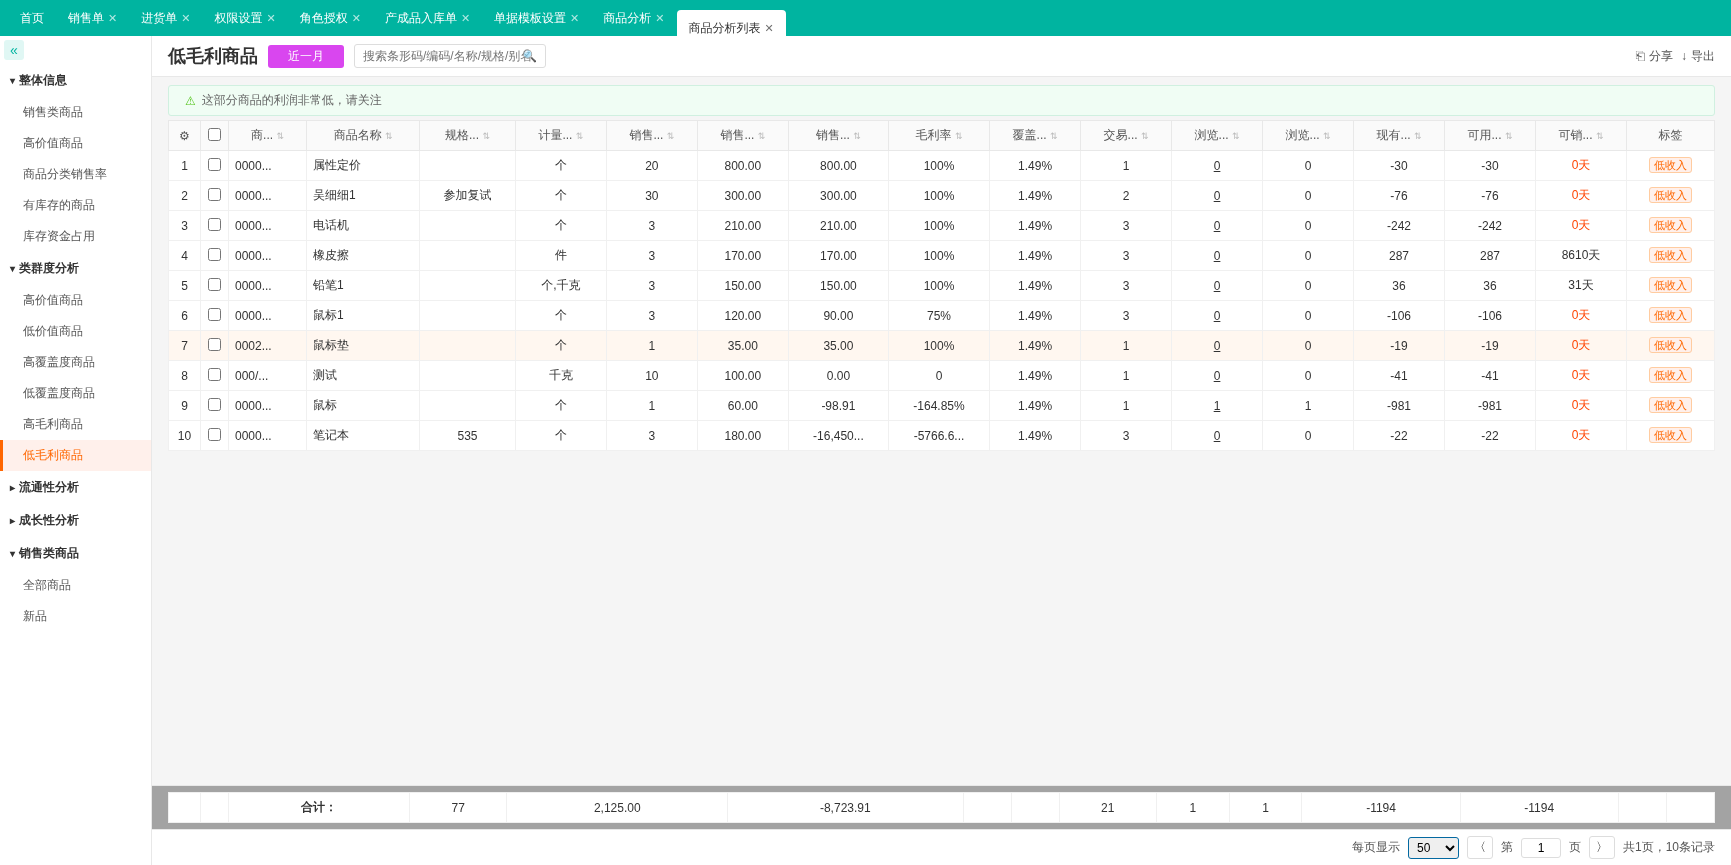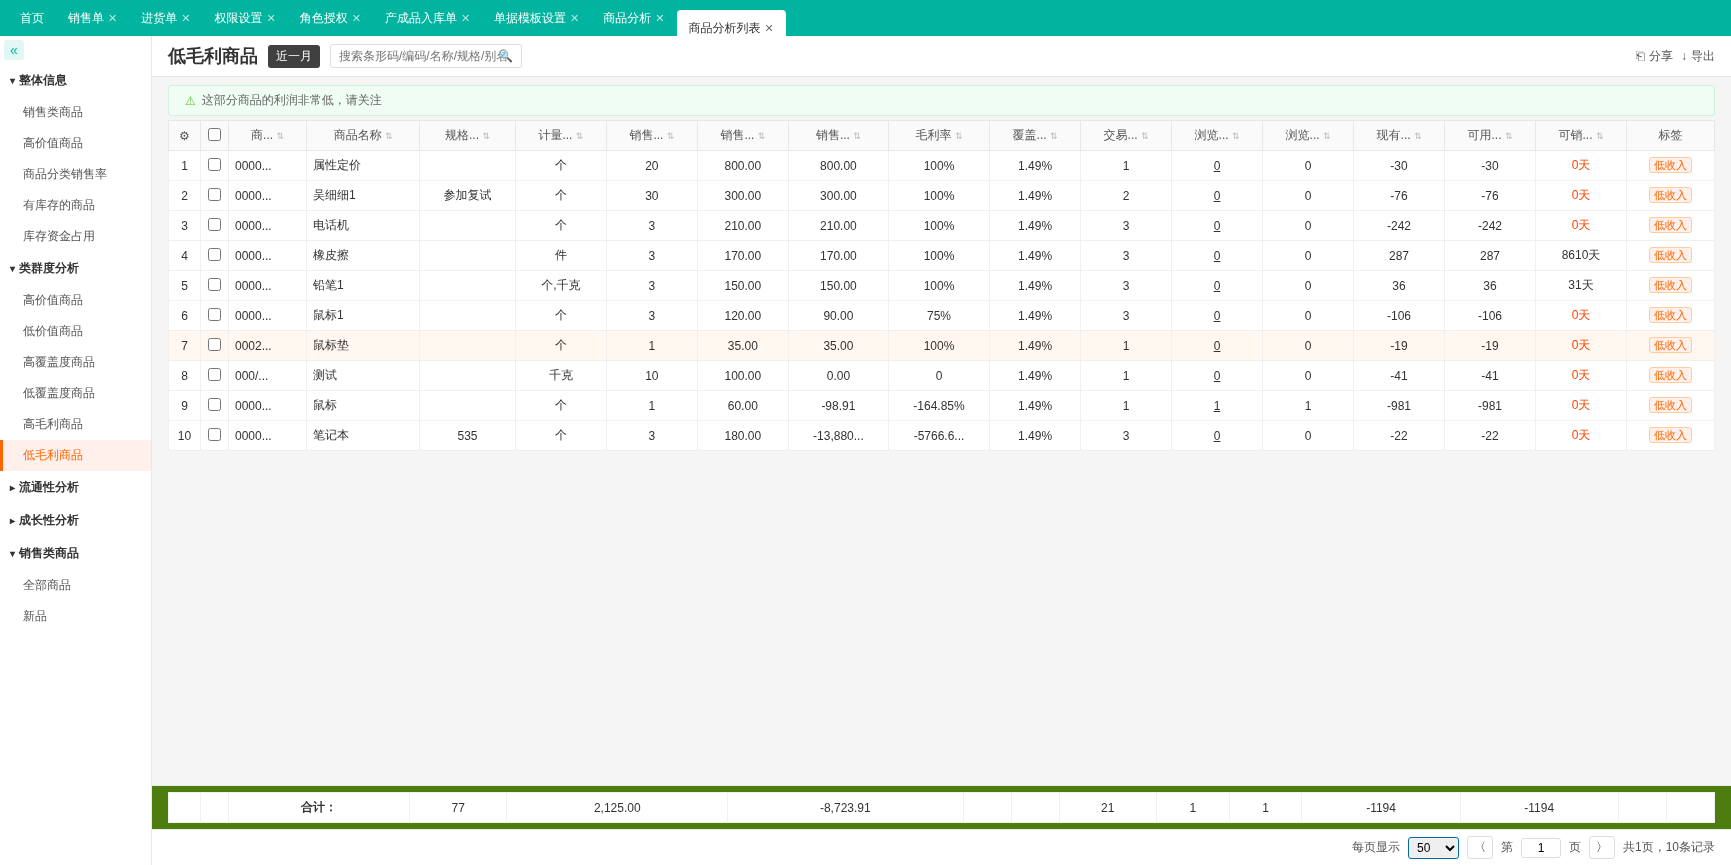--- a/index.html
+++ b/index.html
@@ -68,25 +68,25 @@
     .content-header {
       display: flex;
       align-items: center;
       padding: 8px 16px;
       background: #fff;
       border-bottom: 1px solid #e8e8e8;
       gap: 10px;
     }
     .page-title { font-size: 18px; font-weight: bold; color: #333; }
     .date-filter-btn {
-      background: #404040;
+      background: #d946ef;
       color: #fff;
       border: none;
       border-radius: 3px;
-      padding: 3px 8px;
+      padding: 3px 20px;
       cursor: pointer;
       font-size: 12px;
     }
     .search-box {
       border: 1px solid #ddd;
       border-radius: 3px;
       padding: 4px 8px;
       width: 192px;
       color: #999;
     }
@@ -524,36 +524,36 @@
     </tr>
             <tr>
       <td>10</td>
       <td><input type="checkbox" style=""></td>
       <td class="text-left">0000...</td>
       <td class="text-left">笔记本</td>
       <td>535</td>
       <td>个</td>
       <td>3</td>
       <td>180.00</td>
-      <td>-13,880...</td>
+      <td>-16,450...</td>
       <td>-5766.6...</td>
       <td>1.49%</td>
       <td>3</td>
       <td><span class="underline-link">0</span></td>
       <td>0</td>
       <td>-22</td>
       <td>-22</td>
       <td style="color:#ff4400">0天</td>
       <td><span class="tag-badge">低收入</span></td>
     </tr>
           </tbody>
       </table>
     </div>
 
-    <div style="background:#4d7c0f; border-top:1px solid #e8e8e8; padding:6px 16px; display:flex; align-items:center;">
+    <div style="background:#a3a3a3; border-top:1px solid #e8e8e8; padding:6px 16px; display:flex; align-items:center;">
       <table style="width:100%; border-collapse:collapse;">
         <tbody>
             <tr>
           <td style="width:32px; border:1px solid #f0f0f0; padding:6px;"></td>
           <td style="width:28px; border:1px solid #f0f0f0; padding:6px;"></td>
           <td colspan="4" style="border:1px solid #f0f0f0; padding:6px; font-weight:bold;">合计：</td>
           <td style="border:1px solid #f0f0f0; padding:6px; text-align:center;">77</td>
           <td style="border:1px solid #f0f0f0; padding:6px; text-align:center;">2,125.00</td>
           <td style="border:1px solid #f0f0f0; padding:6px; text-align:center;">-8,723.91</td>
           <td style="border:1px solid #f0f0f0; padding:6px;"></td>

